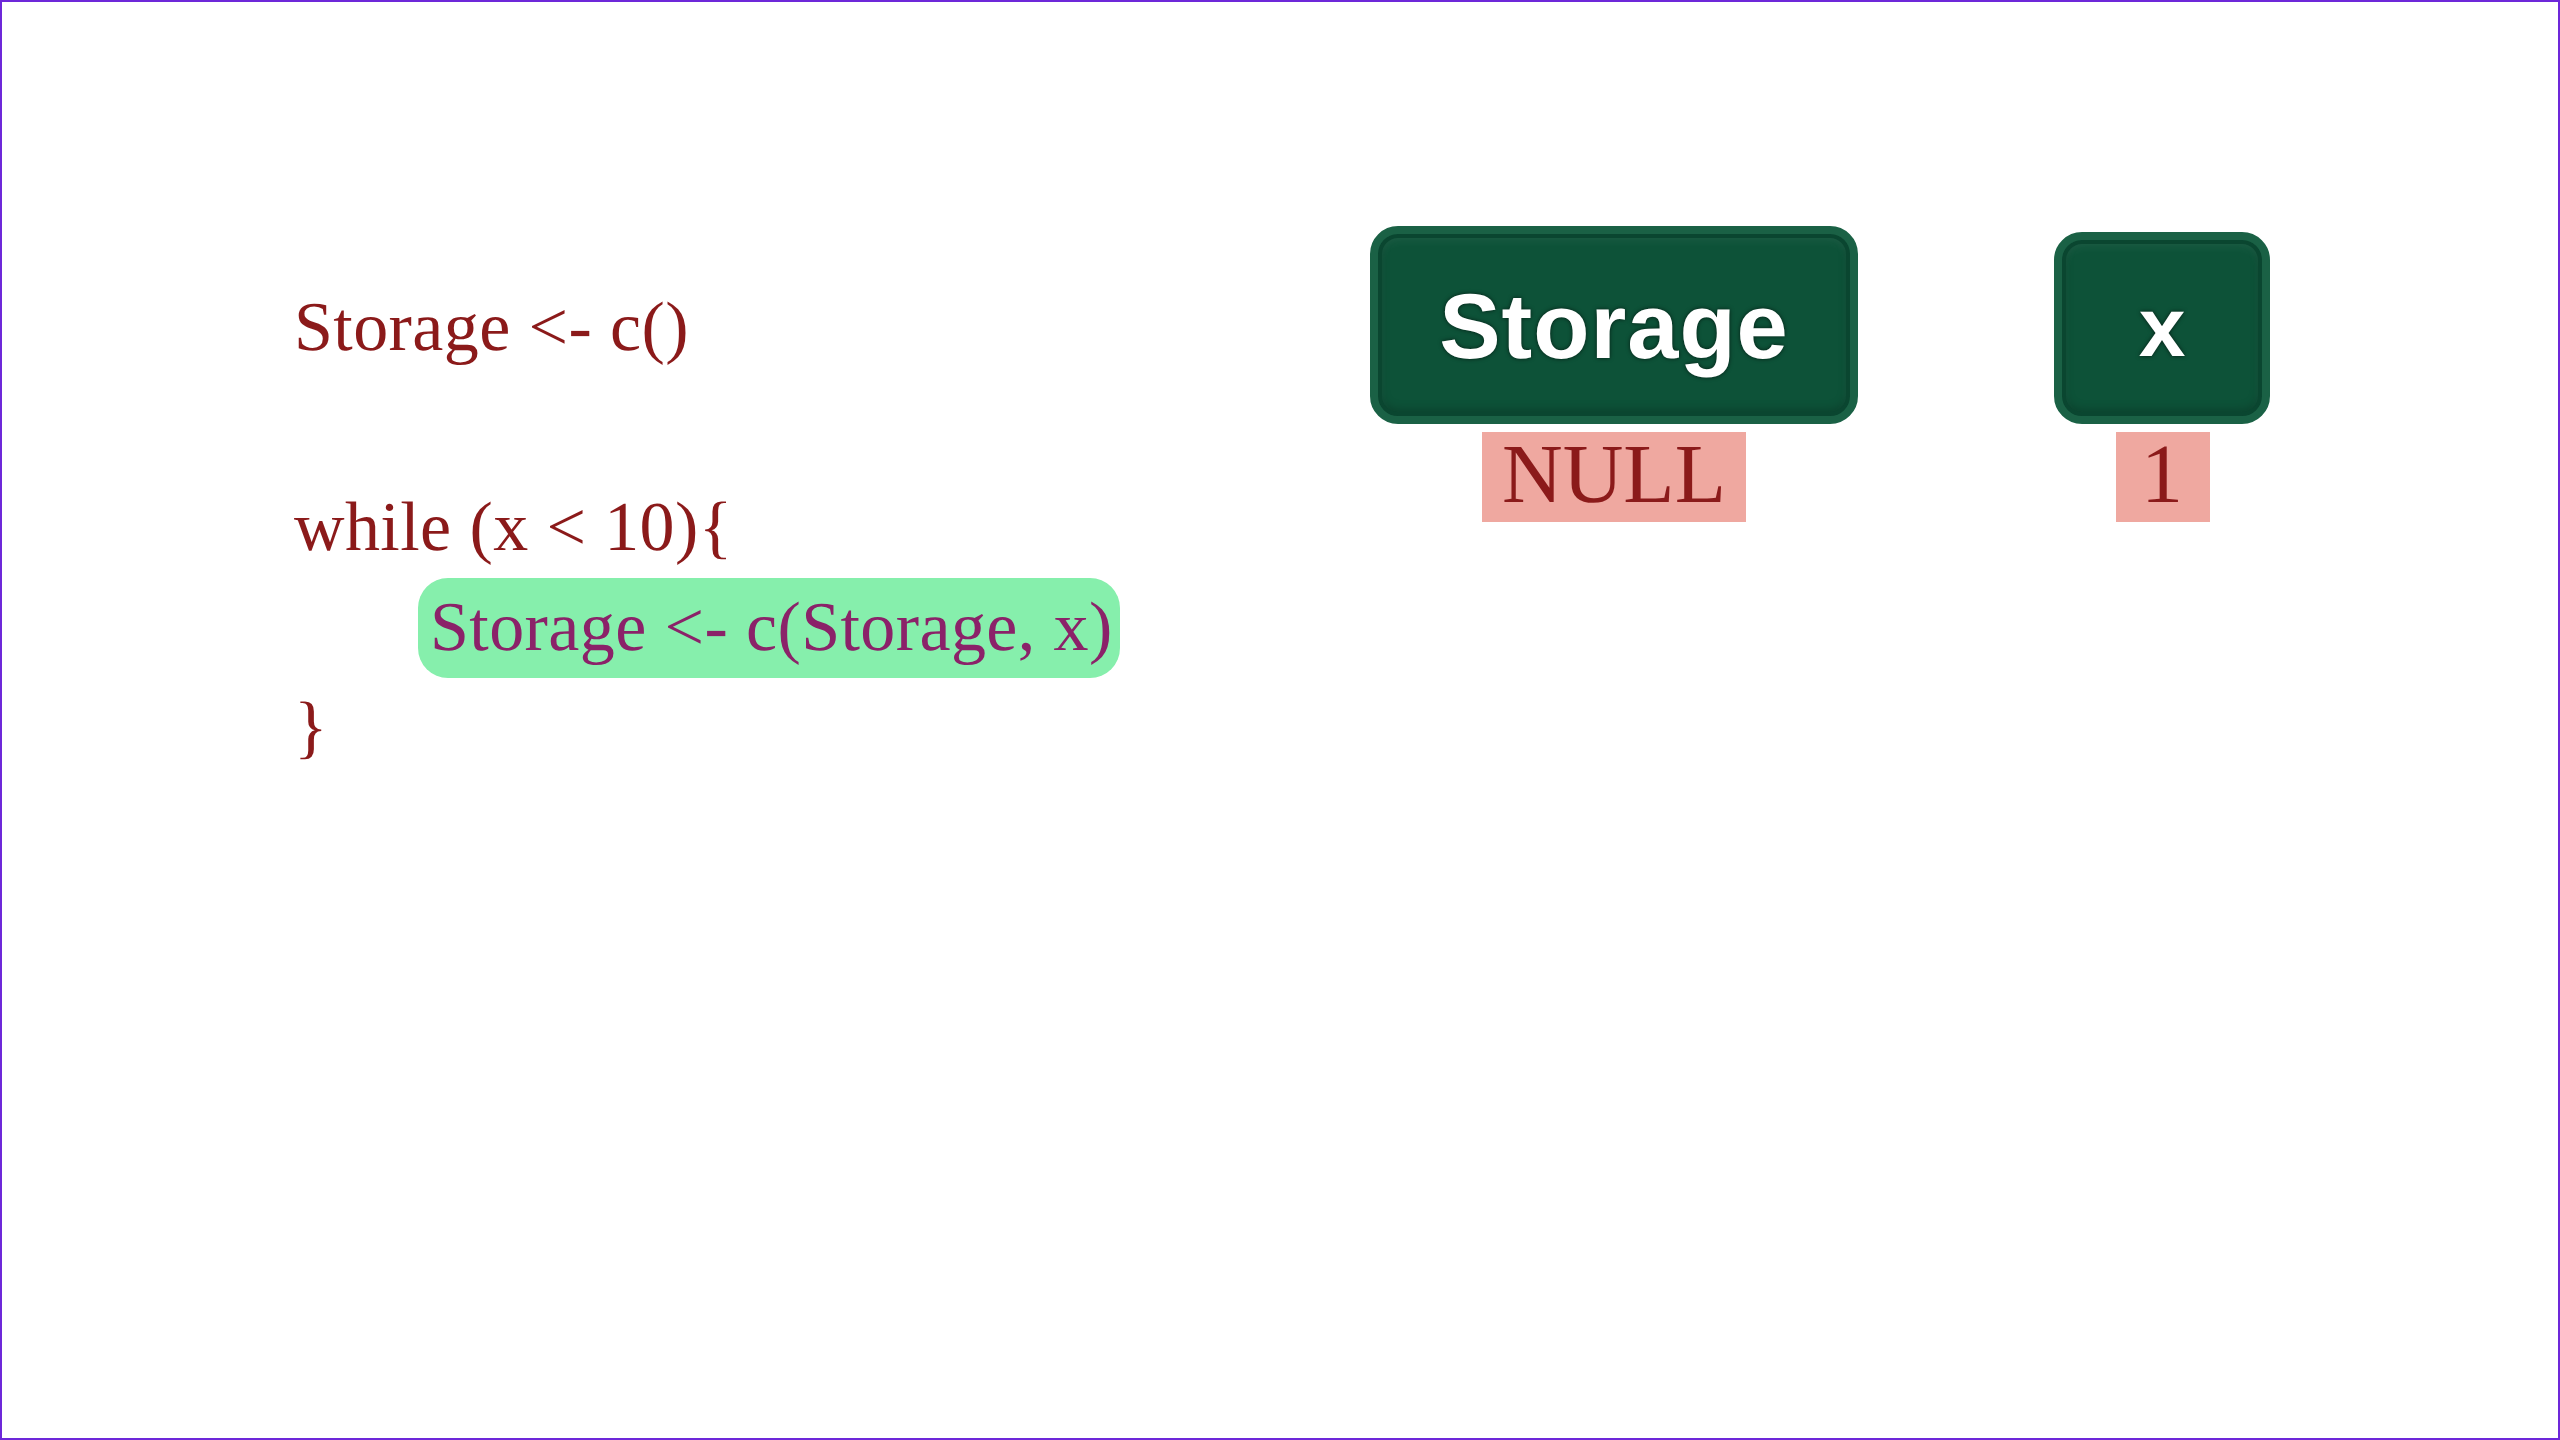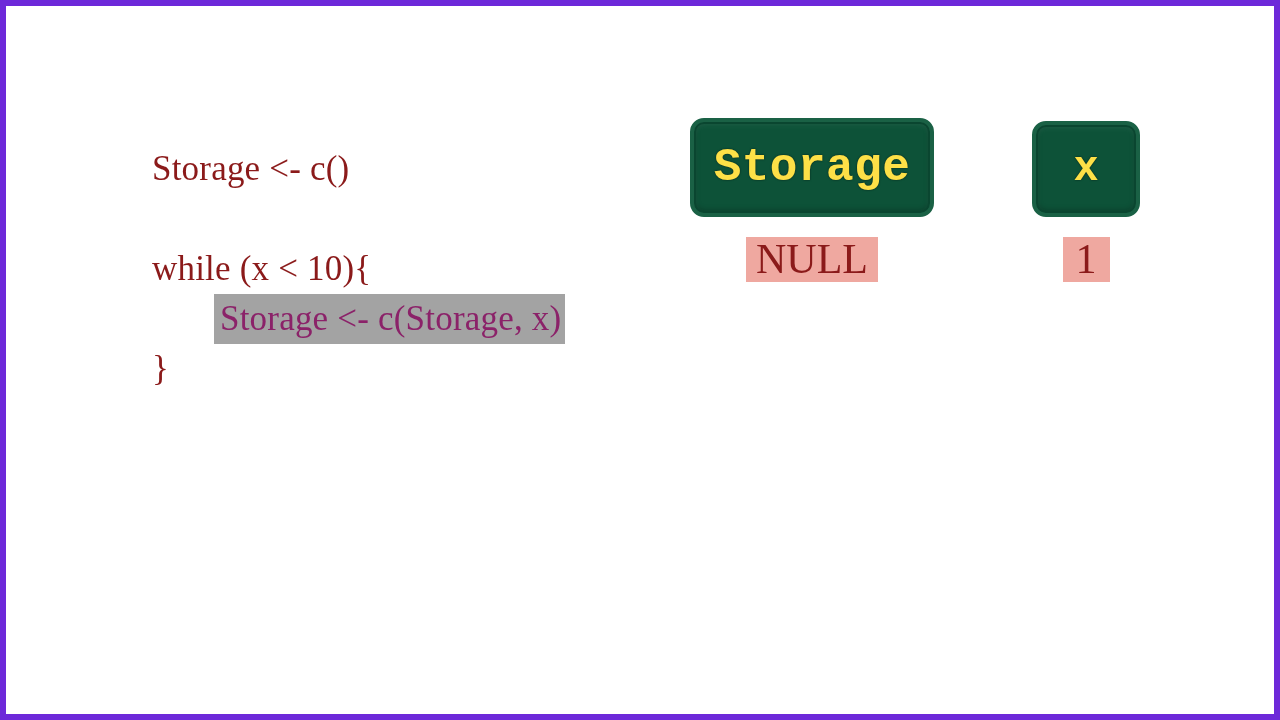--- a/index.html
+++ b/index.html
@@ -14,21 +14,21 @@
     overflow: hidden;
     font-family: "Liberation Serif", "DejaVu Serif", serif;
   }
 
   #slide {
     position: relative;
     width: 1280px;
     height: 720px;
     background: #ffffff;
     box-sizing: border-box;
-    border: 6px solid #6d28d9;
+    border: 1px solid #6d28d9;
   }
 
   
   #code-block {
     position: absolute;
     left: 146px;
     top: 138px;
     width: 520px;
   }
 
@@ -49,25 +49,26 @@
 
   .code-line.indented-2 {
     padding-left: 78px;
   }
 
   
   .code-line.highlighted {
     padding-left: 0;
     margin-left: 62px;
     display: inline-block;
-    background: #a3a3a3;
+    background: #86efac;
     color: #8b2269;
     padding-right: 4px;
     padding-left: 6px;
     box-sizing: border-box;
+    border-radius: 15px;
   }
   .highlight-wrap {
     line-height: 0;
   }
 
   
   .var-group {
     position: absolute;
   }
 
@@ -78,43 +79,43 @@
     box-sizing: border-box;
     background: #0d5238;
     border: 4px solid #1a6145;
     border-radius: 14px;
     box-shadow: inset 0 0 0 2px #0a4630,
                 inset 0 2px 6px rgba(255,255,255,0.10),
                 inset 0 -2px 6px rgba(0,0,0,0.30);
     display: flex;
     align-items: center;
     justify-content: center;
-    color: #fde047;
+    color: #ffffff;
     font-weight: bold;
-    font-family: Liberation Mono, monospace;
+    font-family: Liberation Sans, sans-serif;
     text-shadow: 0 0 2px rgba(0,0,0,0.65);
   }
 
   #box-storage {
     width: 244px;
     height: 99px;
     font-size: 46px;
     letter-spacing: 0.5px;
   }
 
   #box-x {
     width: 108px;
     height: 96px;
     font-size: 42px;
   }
 
   .var-value-row {
     display: flex;
     justify-content: center;
-    margin-top: 20px;
+    margin-top: 4px;
   }
 
   .var-value {
     background: #efa8a0;
     color: #8b1a1a;
     font-family: "Liberation Serif", "DejaVu Serif", serif;
     font-size: 42px;
     line-height: 45px;
     padding: 0 10px;
     white-space: pre;

